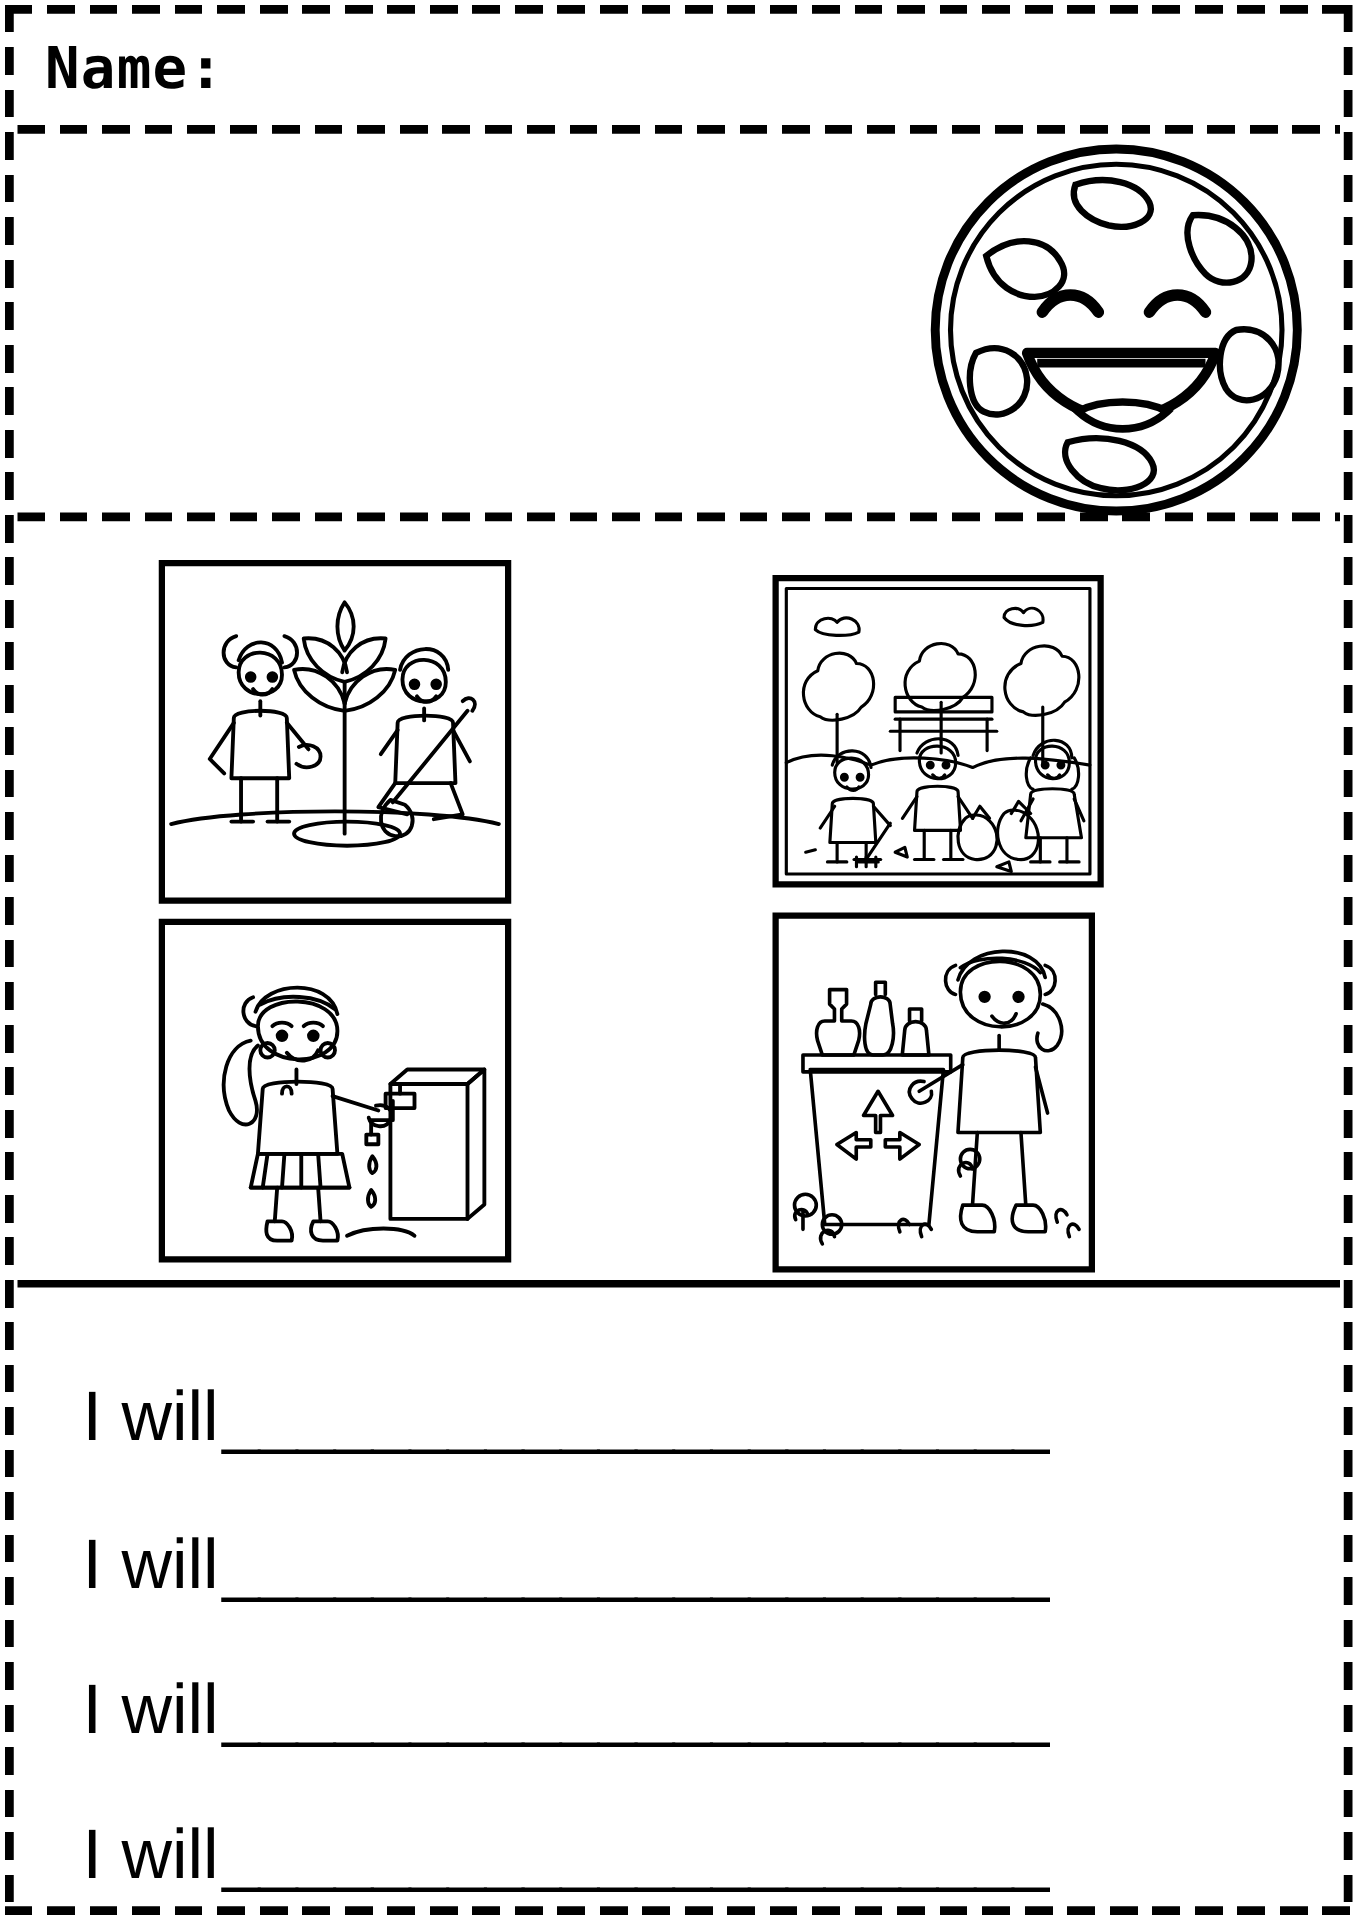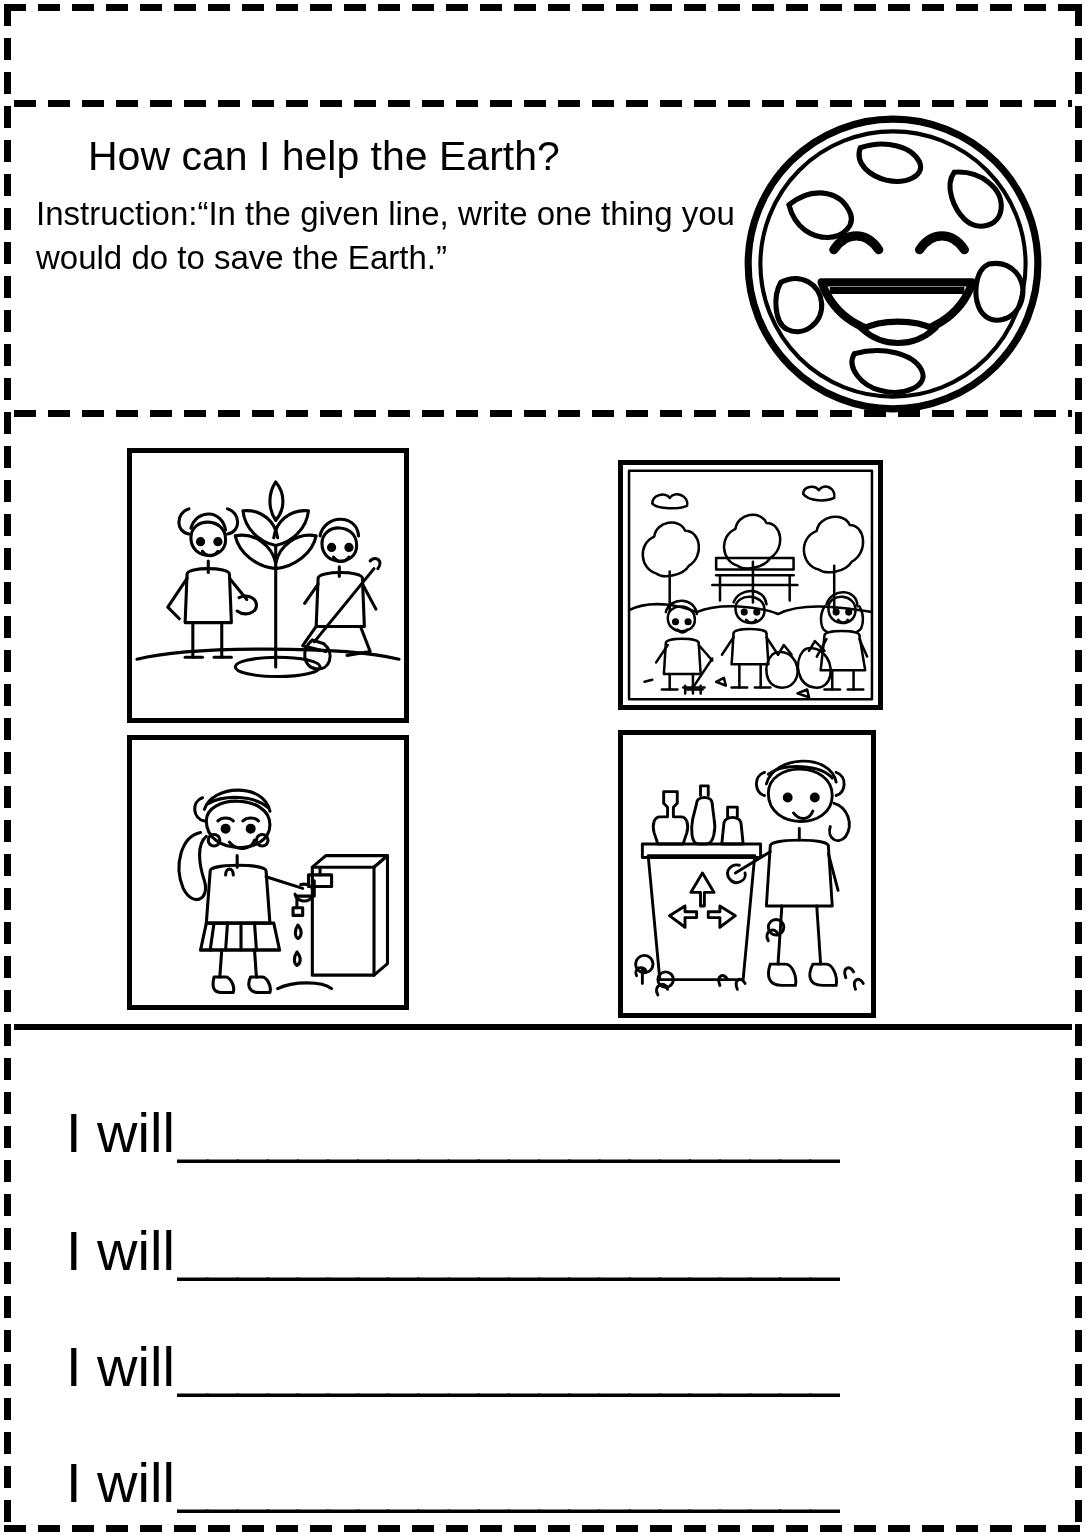--- a/index.html
+++ b/index.html
@@ -148,27 +148,26 @@
   .r0 { top: 58px; }
   .r1 { top: 176px; }
   .r2 { top: 292px; }
   .r3 { top: 408px; }
 </style>
 </head>
 <body>
 
 <div class="page">
 
+  <div class="name-row">
+    <span class="name-label">Name:</span>
+  </div>
   <div class="hdash" style="left:14px; top:100px; width:1058px;"></div>
 
   <div class="intro">
-    <div class="intro-text">
-      <p class="worksheet-title">How can I help the Earth?</p>
-      <p class="instruction">Instruction:“In the given line, write one thing you would do to save the Earth.”</p>
-    </div>
 
     <div class="earth">
       <svg viewBox="0 0 300 300" xmlns="http://www.w3.org/2000/svg">
         <circle cx="150" cy="150" r="142" fill="#fff" stroke="#000" stroke-width="7"></circle>
         <circle cx="150" cy="150" r="130" fill="none" stroke="#000" stroke-width="4"></circle>
 
         <path d="M48 92 C70 74, 96 78, 106 96 C116 112, 100 124, 86 124 C72 124, 54 116, 48 92 Z" fill="none" stroke="#000" stroke-width="5"></path>
         <path d="M40 168 C60 158, 78 170, 80 188 C82 208, 62 222, 46 214 C34 208, 32 182, 40 168 Z" fill="none" stroke="#000" stroke-width="5"></path>
         <path d="M118 36 C142 28, 168 34, 176 50 C182 64, 162 72, 144 68 C128 64, 112 52, 118 36 Z" fill="none" stroke="#000" stroke-width="5"></path>
         <path d="M210 60 C236 58, 258 76, 256 96 C254 114, 232 118, 220 106 C210 96, 200 74, 210 60 Z" fill="none" stroke="#000" stroke-width="5"></path>

